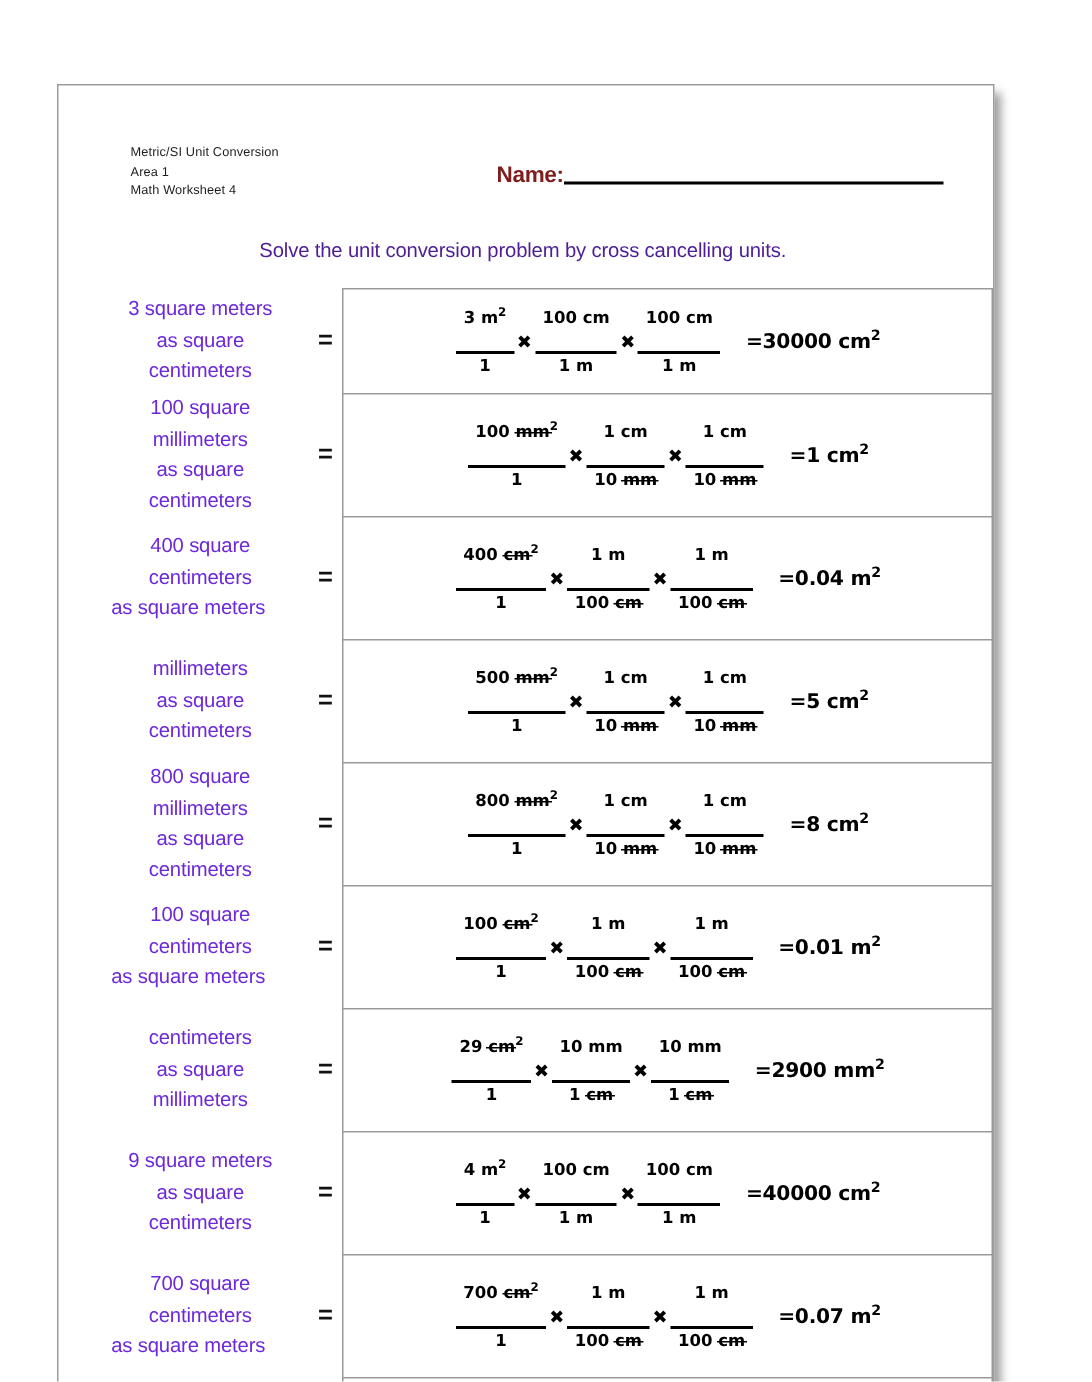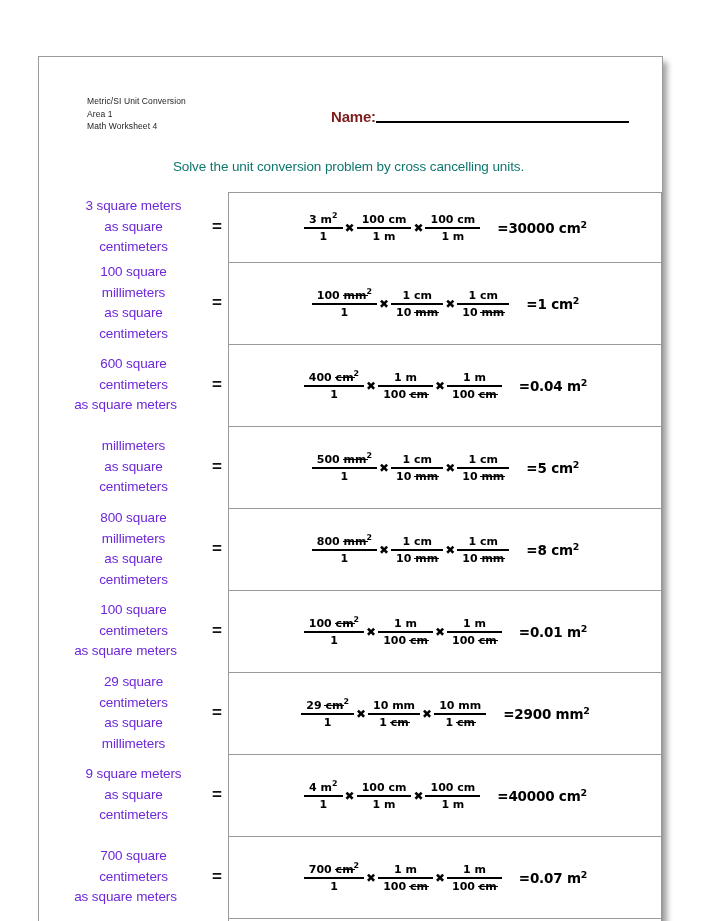--- a/index.html
+++ b/index.html
@@ -63,21 +63,21 @@
     width: 253px;
     height: 0;
     border-bottom: 2px solid #000;
     margin-bottom: 1px;
   }
 
   
   .instruction {
     text-align: center;
     font-size: 13.5px;
-    color: #0f766e;
+    color: #4c1d95;
     margin: 24px 12px 0 8px;
     letter-spacing: -0.1px;
   }
 
   
   .problems {
     margin-top: 18px;
     position: relative;
   }
   .prow {
@@ -143,21 +143,21 @@
     align-items: center;
     justify-content: center;
     padding: 0 1px;
   }
   .frac .num,
   .frac .den {
     padding: 0 5px;
     line-height: 13px;
     white-space: nowrap;
   }
-  .frac .num { padding-bottom: 1px; }
+  .frac .num { padding-bottom: 16px; }
   .frac .den {
     border-top: 2px solid #000;
     padding-top: 1px;
     width: 100%;
     box-sizing: border-box;
     text-align: center;
   }
   .times {
     font-size: 12px;
     font-weight: bold;
@@ -260,21 +260,21 @@
             <span class="frac">
               <span class="num"><span>1 cm</span></span>
               <span class="den"><span>10 </span><span class="cx">mm</span></span>
             </span>
             <span class="result">=1 cm<sup>2</sup></span>
           </div>
         </div>
       </div>
       <div class="prow">
         <div class="prompt">
-          <div>600 square</div>
+          <div>400 square</div>
           <div>centimeters</div>
           <div class="wide">as square meters</div>
         </div>
         <div class="eqsign">=</div>
         <div class="cell">
           <div class="eq">
             <span class="frac">
               <span class="num"><span>400 </span><span class="cx">cm</span><sup>2</sup></span>
               <span class="den"><span>1</span></span>
             </span>
@@ -369,21 +369,20 @@
             <span class="frac">
               <span class="num"><span>1 m</span></span>
               <span class="den"><span>100 </span><span class="cx">cm</span></span>
             </span>
             <span class="result">=0.01 m<sup>2</sup></span>
           </div>
         </div>
       </div>
       <div class="prow">
         <div class="prompt">
-          <div>29 square</div>
           <div>centimeters</div>
           <div>as square</div>
           <div>millimeters</div>
         </div>
         <div class="eqsign">=</div>
         <div class="cell">
           <div class="eq">
             <span class="frac">
               <span class="num"><span>29 </span><span class="cx">cm</span><sup>2</sup></span>
               <span class="den"><span>1</span></span>

